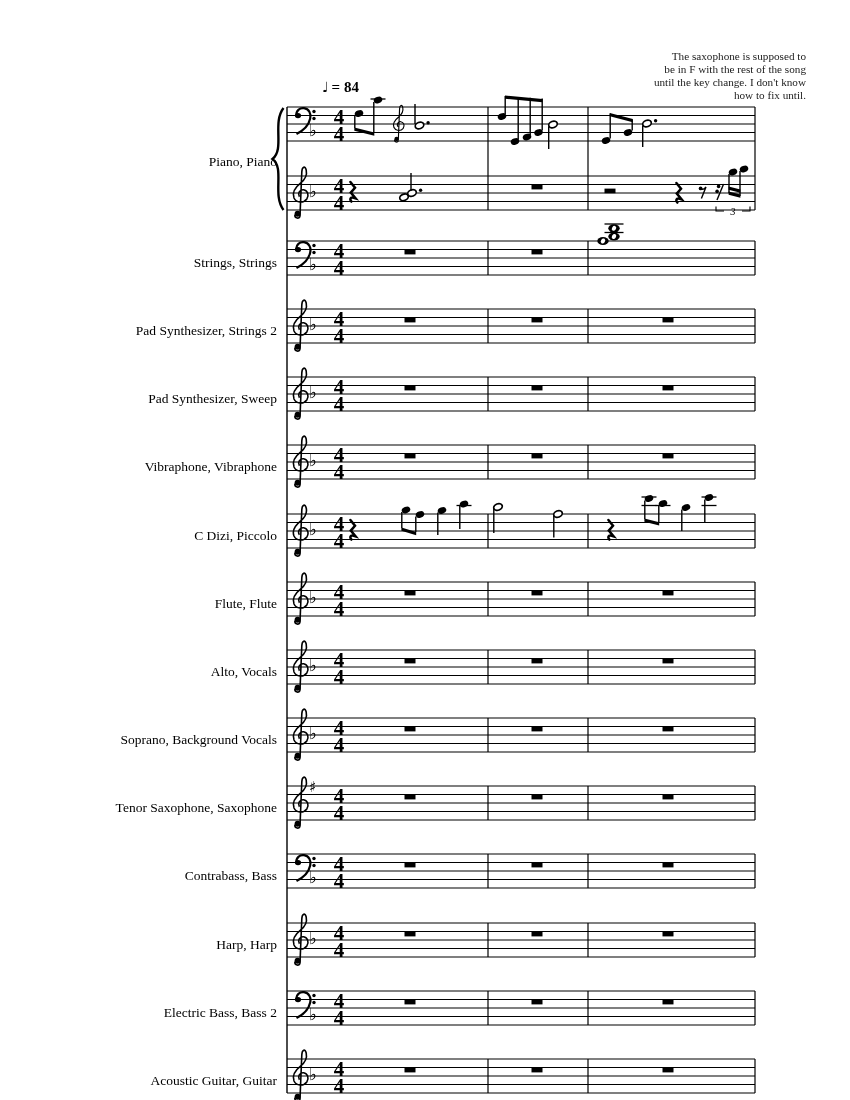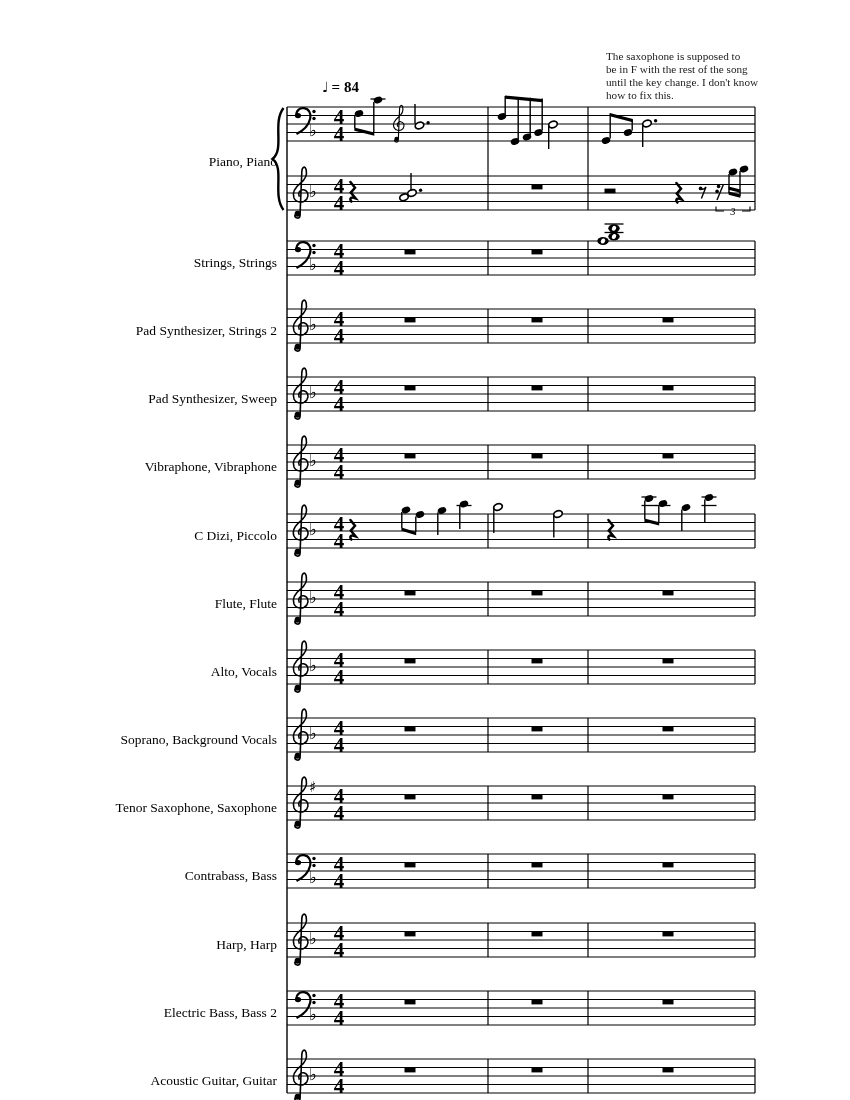--- a/index.html
+++ b/index.html
@@ -1,32 +1,32 @@
 <!DOCTYPE html>
 <html><head>
 <meta charset="utf-8">
 <style>
   html,body{margin:0;padding:0;background:#fff;}
   .page{position:relative;width:850px;height:1100px;background:#fff;overflow:hidden;
         font-family:"Liberation Serif",serif;color:#000;}
   .annotation{position:absolute;left:606px;top:50px;width:200px;
-        font-size:11.2px;line-height:13px;color:#1a1a1a;}
+        font-size:11.2px;line-height:13px;color:#1a1a1a;text-align:right;}
   .tempo{position:absolute;left:322px;top:79px;font-weight:bold;font-size:15px;}
   .tempo-note{font-family:"DejaVu Sans",sans-serif;font-size:14px;margin-right:3px;}
   svg{position:absolute;left:0;top:0;}
 </style>
 </head>
 <body>
 
 <div class="page">
   <div class="annotation">
     <div>The saxophone is supposed to</div>
     <div>be in F with the rest of the song</div>
     <div>until the key change. I don't know</div>
-    <div>how to fix this.</div>
+    <div>how to fix until.</div>
   </div>
   <div class="tempo">
     <span class="tempo-note">♩</span><span>= 84</span>
   </div>
   <svg id="score-svg" width="850" height="1100" viewBox="0 0 850 1100">
       <g>
         <line x1="287" y1="107" x2="755" y2="107" stroke="#000000" stroke-width="1.15"></line>
         <line x1="287" y1="115.5" x2="755" y2="115.5" stroke="#000000" stroke-width="1.15"></line>
         <line x1="287" y1="124" x2="755" y2="124" stroke="#000000" stroke-width="1.15"></line>
         <line x1="287" y1="132.5" x2="755" y2="132.5" stroke="#000000" stroke-width="1.15"></line>

